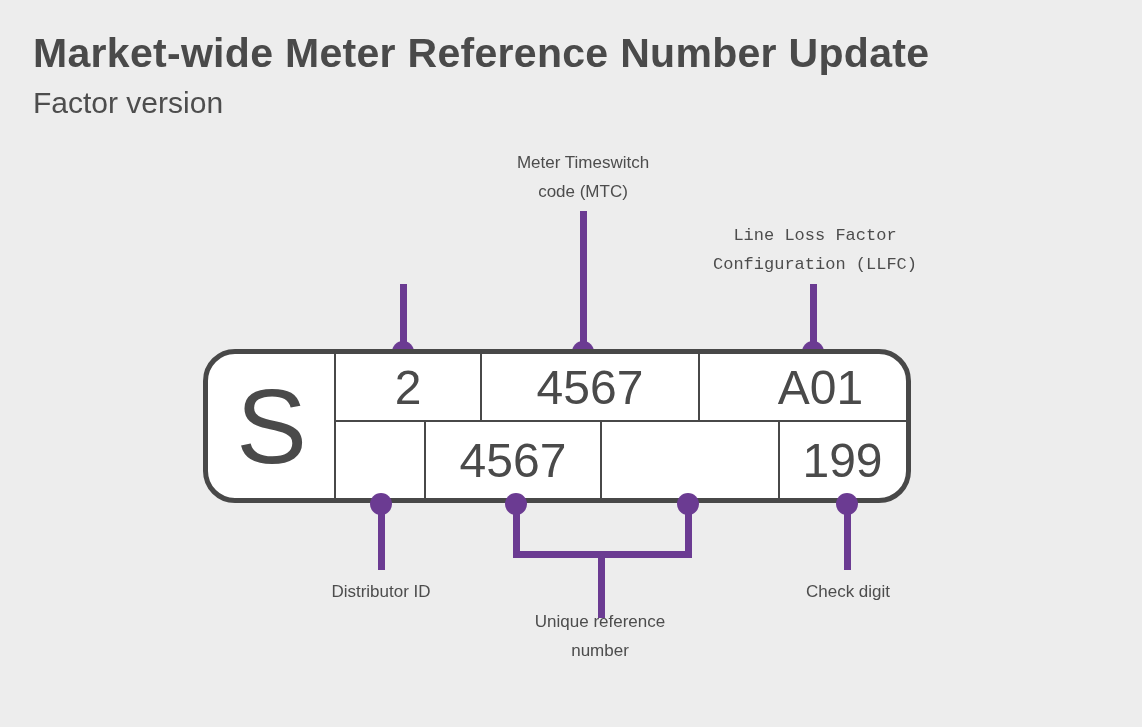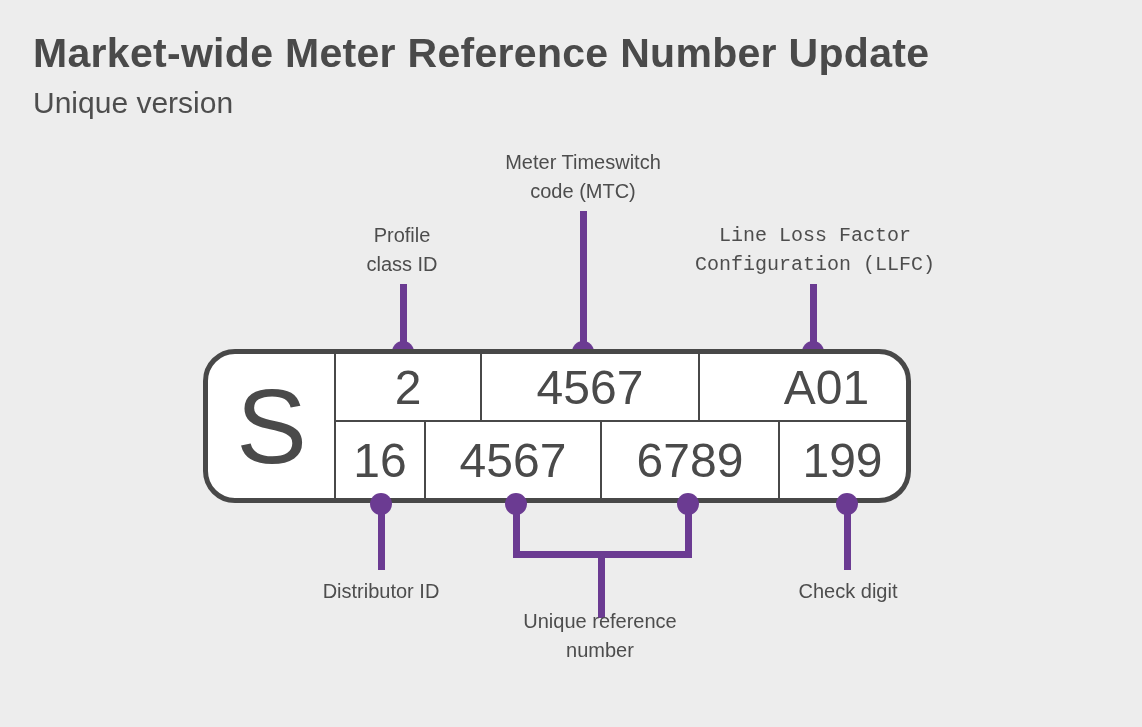--- a/index.html
+++ b/index.html
@@ -30,21 +30,21 @@
     left: 33px;
     top: 86px;
     font-size: 30px;
     color: #4d4d4d;
   }
   .callout-label {
     position: absolute;
     transform: translateX(-50%);
     text-align: center;
     white-space: pre-line;
-    font-size: 20px;
+    font-size: 17px;
     line-height: 29px;
     color: #4d4d4d;
   }
   .vline {
     position: absolute;
     width: 7px;
     background: #6b3b92;
   }
   .hbar {
     position: absolute;
@@ -86,46 +86,42 @@
     position: absolute;
     background: #484848;
   }
 </style>
 </head>
 <body>
 
 <div class="canvas">
 
   <h1 class="page-title">Market-wide Meter Reference Number Update</h1>
-  <div class="page-subtitle">Unique version</div>
+  <div class="page-subtitle">Factor version</div>
 
   <div class="callout-label" style="left:583px; top:148px;">Meter Timeswitch
 code (MTC)</div>
-  <div class="callout-label" style="left:402px; top:221px;">Profile
-class ID</div>
   <div class="callout-label" style="left:815px; top:221px;font-family:Liberation Mono, monospace;">Line Loss Factor
 Configuration (LLFC)</div>
 
   <div class="vline" style="left:580px; top:211px; height:143px;"></div>
   <div class="vline" style="left:400px; top:284px; height:70px;"></div>
   <div class="vline" style="left:810px; top:284px; height:70px;"></div>
   <div class="dot" style="left:392px; top:341px;"></div>
   <div class="dot" style="left:572px; top:341px;"></div>
   <div class="dot" style="left:802px; top:341px;"></div>
 
   <div class="meter-box">
     <div class="cell prefix-cell">S</div>
 
     <div class="cell" style="left:127px; top:0; width:146px; height:67px;">2</div>
     <div class="cell" style="left:273px; top:0; width:218px; height:67px;">4567</div>
-    <div class="cell" style="left:515px; top:0; width:207px; height:67px;">A01</div>
+    <div class="cell" style="left:492px; top:0; width:207px; height:67px;padding-left:17px;">A01</div>
 
-    <div class="cell" style="left:127px; top:68px; width:90px; height:76px;">16</div>
     <div class="cell" style="left:217px; top:68px; width:176px; height:76px;">4567</div>
-    <div class="cell" style="left:393px; top:68px; width:178px; height:76px;">6789</div>
     <div class="cell" style="left:571px; top:68px; width:127px; height:76px;">199</div>
 
     <div class="grid-line" style="left:126px; top:0; width:2px; height:144px;"></div>
     <div class="grid-line" style="left:126px; top:66px; width:572px; height:2px;"></div>
     <div class="grid-line" style="left:272px; top:0; width:2px; height:66px;"></div>
     <div class="grid-line" style="left:490px; top:0; width:2px; height:66px;"></div>
     <div class="grid-line" style="left:216px; top:68px; width:2px; height:76px;"></div>
     <div class="grid-line" style="left:392px; top:68px; width:2px; height:76px;"></div>
     <div class="grid-line" style="left:570px; top:68px; width:2px; height:76px;"></div>
   </div>

